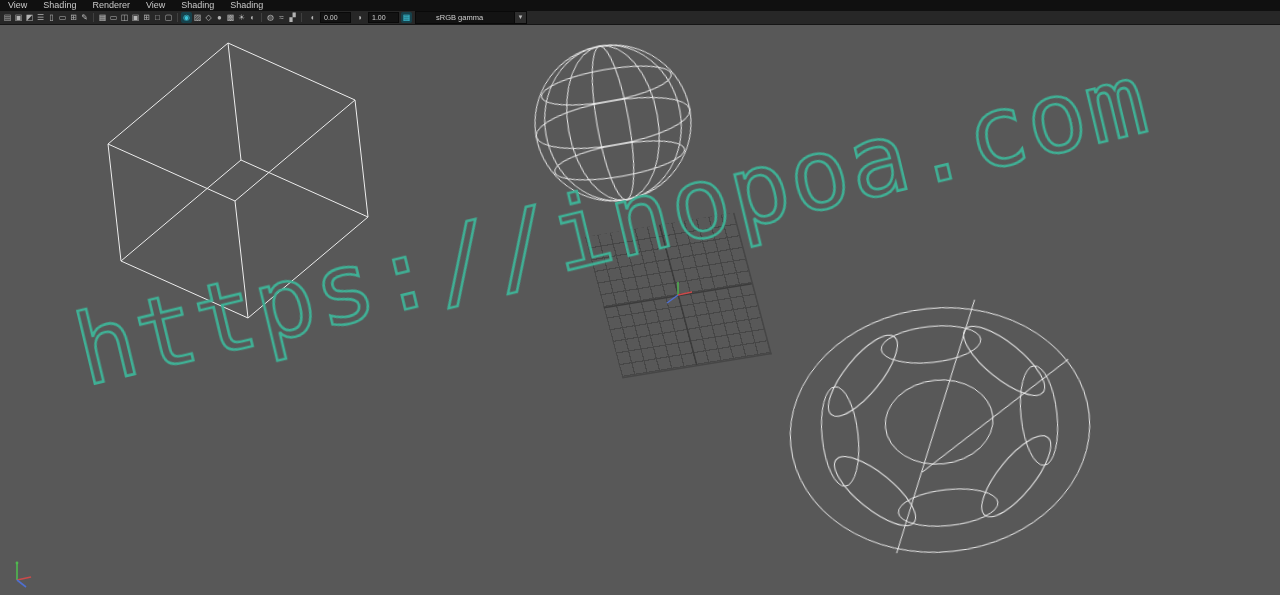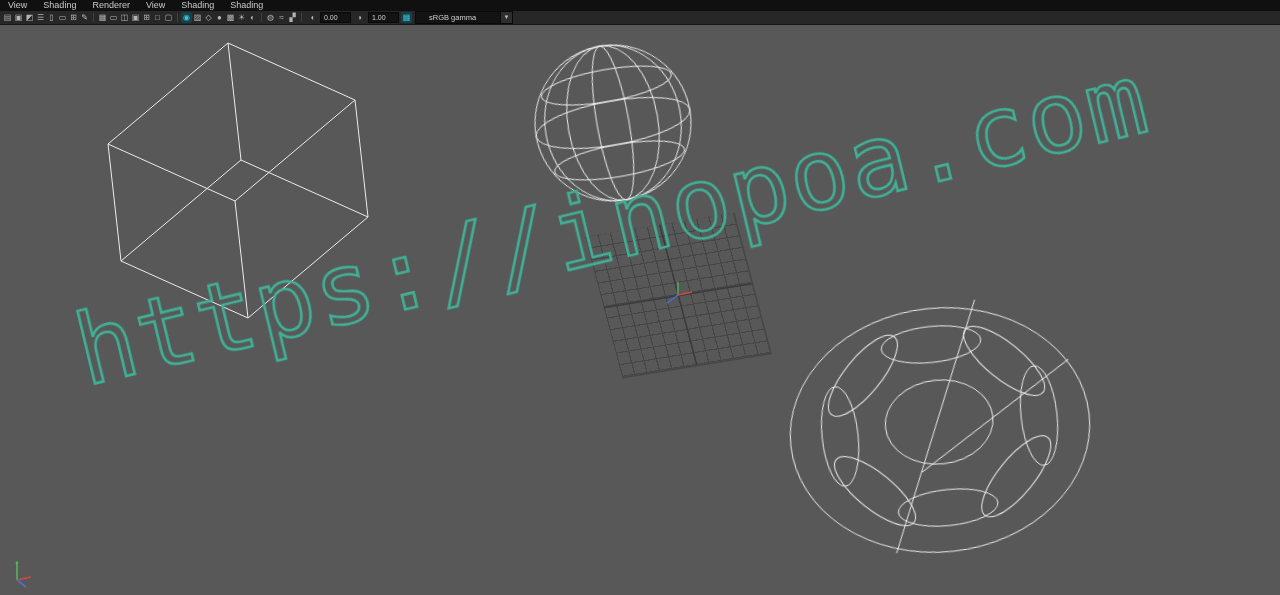--- a/index.html
+++ b/index.html
@@ -30,21 +30,21 @@
   .tsep{width:1px;height:9px;background:#404040;margin:0 3px;flex:0 0 auto;}
   .tfield{display:flex;align-items:center;gap:2px;margin:0 2px;flex:0 0 auto;}
   .tfield .fbox{
     width:26px;height:9px;background:#131313;border:1px solid #090909;
     color:#cfcfcf;font-size:7px;line-height:9px;padding-left:3px;
   }
   .dropdown{
     display:flex;align-items:center;height:11px;background:#131313;
     border:1px solid #090909;margin-left:3px;flex:0 0 auto;cursor:default;
   }
-  .dd-text{font-size:7.5px;color:#cfcfcf;padding:0 13px;min-width:58px;line-height:11px;}
+  .dd-text{font-size:7.5px;color:#cfcfcf;padding:0 20px;min-width:58px;line-height:11px;}
   .dd-arrow{
     width:11px;height:11px;background:#2e2e2e;color:#b9b9b9;font-size:6px;
     text-align:center;line-height:11px;border-left:1px solid #090909;
   }
   
   .viewport{
     position:absolute;top:24px;left:0;width:1280px;height:571px;
     background:#585858;overflow:hidden;
   }
   svg.wire{position:absolute;left:0;top:0;}

